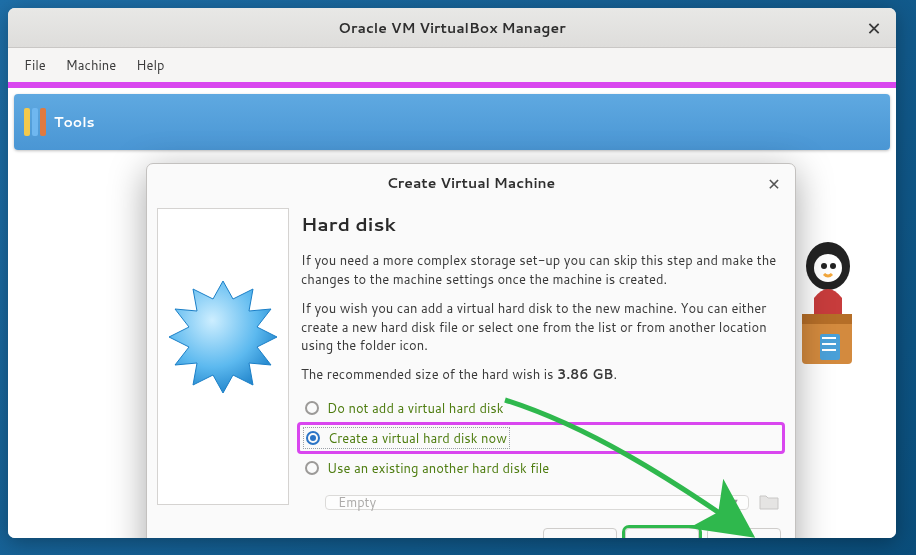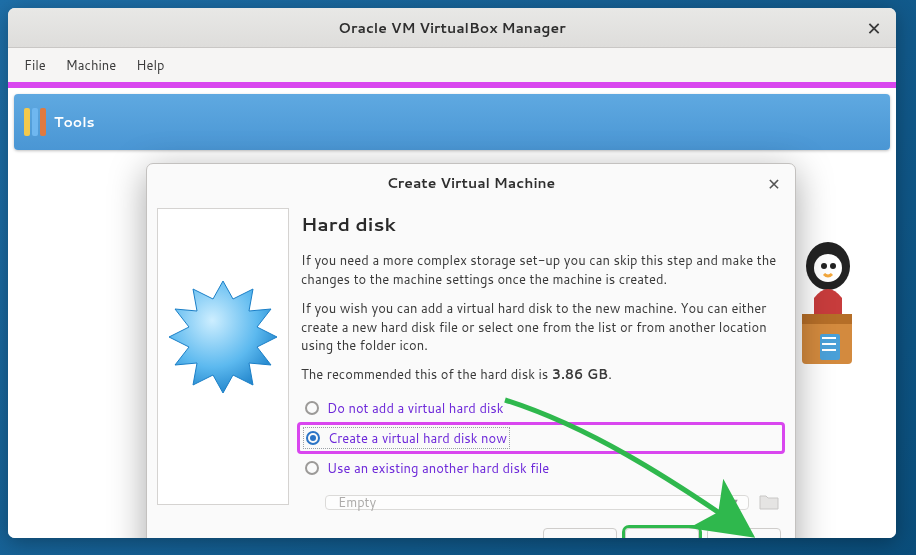--- a/index.html
+++ b/index.html
@@ -67,21 +67,21 @@
     display:flex; align-items:center; justify-content:center; flex-shrink:0;
   }
   .wizard-main { flex:1; padding-top:2px; }
   .wizard-main h2{ font-size:19px; font-weight:700; color:#2a2a2a; margin-bottom:14px; }
   .wizard-main p{ font-size:13px; color:#3a3a3a; line-height:1.45; margin-bottom:10px; }
   .wizard-main strong{ font-weight:700; }
 
   .radio-group{ margin-top:6px; }
   .radio-row{
     display:flex; align-items:center; gap:8px; padding:5px 4px;
-    font-size:13px; color:#6d28d9; cursor:pointer;
+    font-size:13px; color:#4d7c0f; cursor:pointer;
   }
   .radio-row.highlighted{
     border:3px solid #d946ef; border-radius:4px; padding:3px 4px;
     margin-left:-4px; margin-right:-4px;
   }
   .radio-row.highlighted .inner{
     outline:1px dotted #9aa0a6; padding:1px 2px; display:flex; align-items:center; gap:8px;
   }
   .radio{
     width:14px; height:14px; border:2px solid #9c9a98; border-radius:50%;
@@ -190,21 +190,21 @@
               </g>
             </svg>
           </div>
 
           <div class="wizard-main">
             <h2>Hard disk</h2>
 
             <p>If you need a more complex storage set-up you can skip this step and make the changes to the machine settings once the machine is created.</p>
             <p>If you wish you can add a virtual hard disk to the new machine. You can either create a new hard disk file or select one from the list or from another location using the folder icon.</p>
             <p>
-              <span>The recommended this of the hard disk is </span><strong>3.86 GB</strong><span>.</span>
+              <span>The recommended size of the hard wish is </span><strong>3.86 GB</strong><span>.</span>
             </p>
 
             <div class="radio-group">
               <label class="radio-row">
                 <span class="radio"></span>
                 <span>Do not add a virtual hard disk</span>
               </label>
 
               <div class="radio-row highlighted">
                 <span class="inner">

